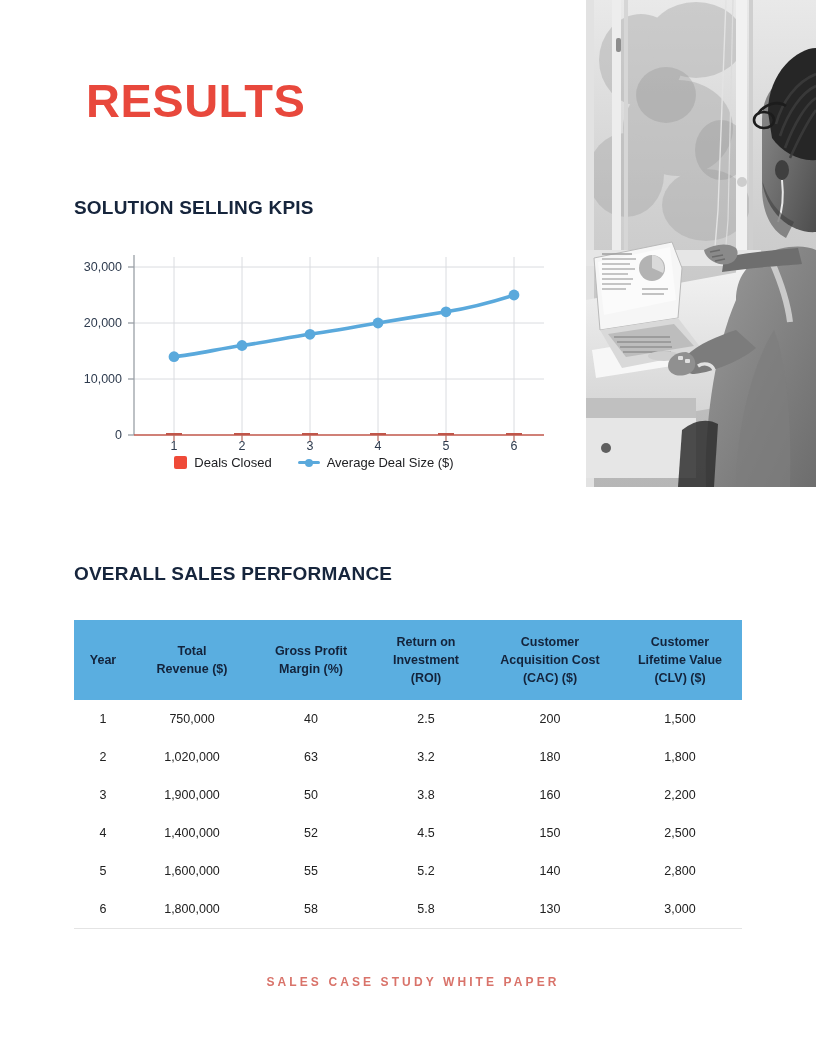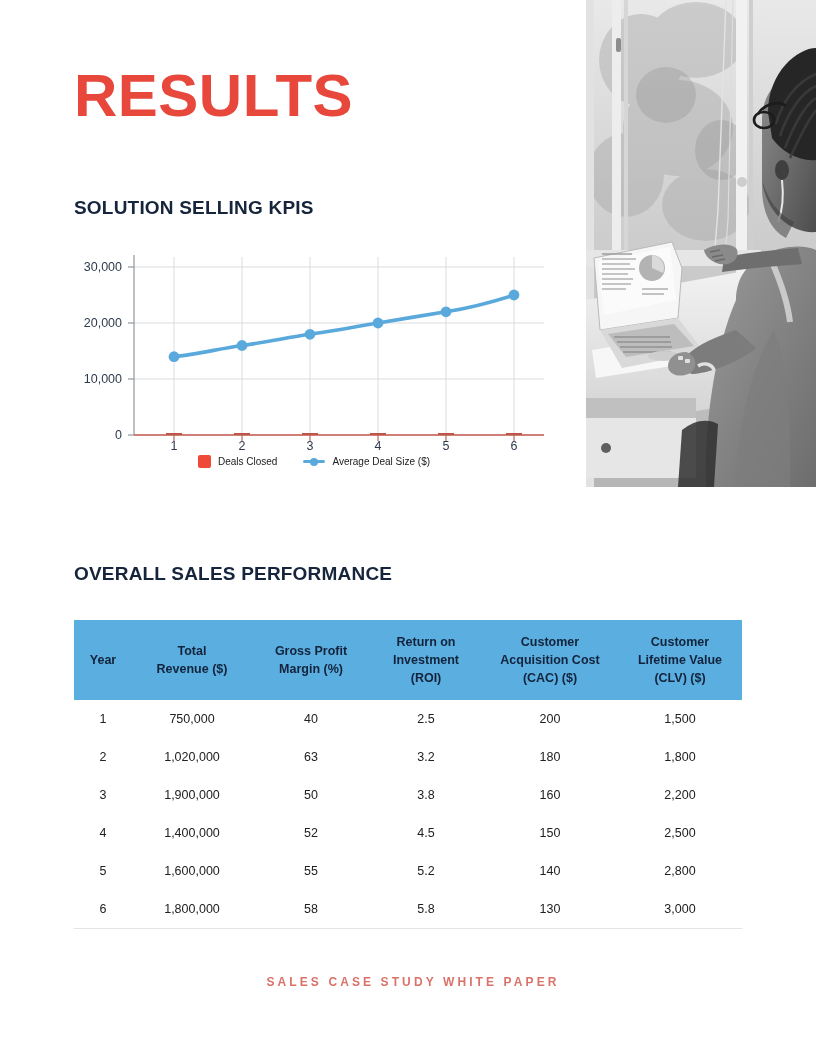--- a/index.html
+++ b/index.html
@@ -25,26 +25,26 @@
     overflow: hidden;
     background: #d8d8d8;
   }
   .photo-svg { display: block; width: 100%; height: 100%; }
 
   
   .page-title {
     position: absolute;
     left: 74px;
     top: 63px;
-    font-size: 60px;
+    font-size: 47px;
     font-weight: 700;
     letter-spacing: 0.5px;
     line-height: 1.1;
     color: #e8483c;
-    margin: 0;
+    margin: 12px;
   }
 
   
   .section-heading {
     position: absolute;
     left: 74px;
     font-size: 19px;
     font-weight: 700;
     letter-spacing: 0.2px;
     color: #16253c;
@@ -70,21 +70,21 @@
     width: 480px;
     display: flex;
     justify-content: center;
     align-items: center;
     gap: 26px;
   }
   .legend-item {
     display: flex;
     align-items: center;
     gap: 7px;
-    font-size: 10px;
+    font-size: 13px;
     color: #202124;
   }
   .legend-swatch-square {
     width: 13px;
     height: 13px;
     border-radius: 2px;
     background: #ef4a38;
     display: inline-block;
   }
   .legend-swatch-line {

